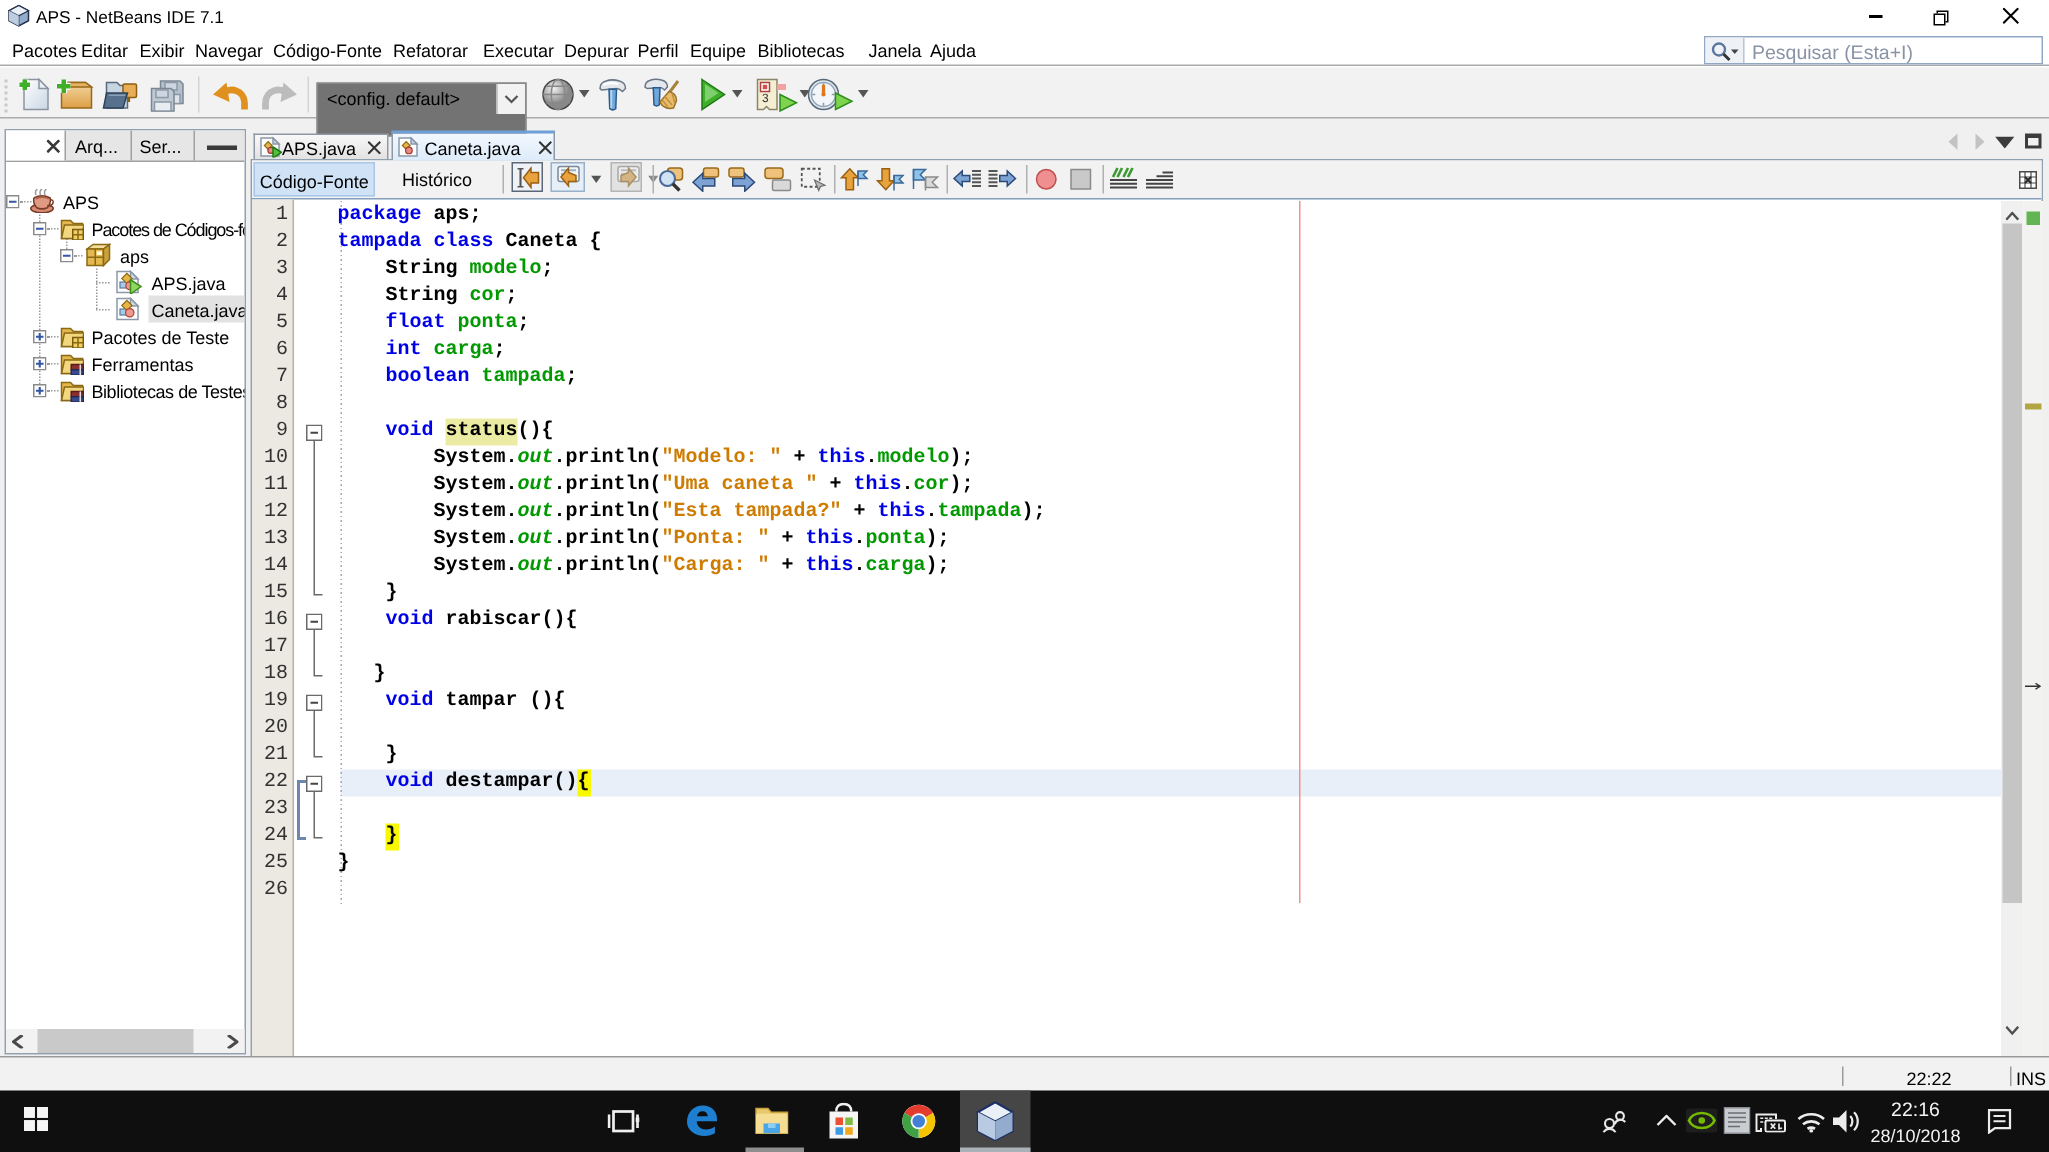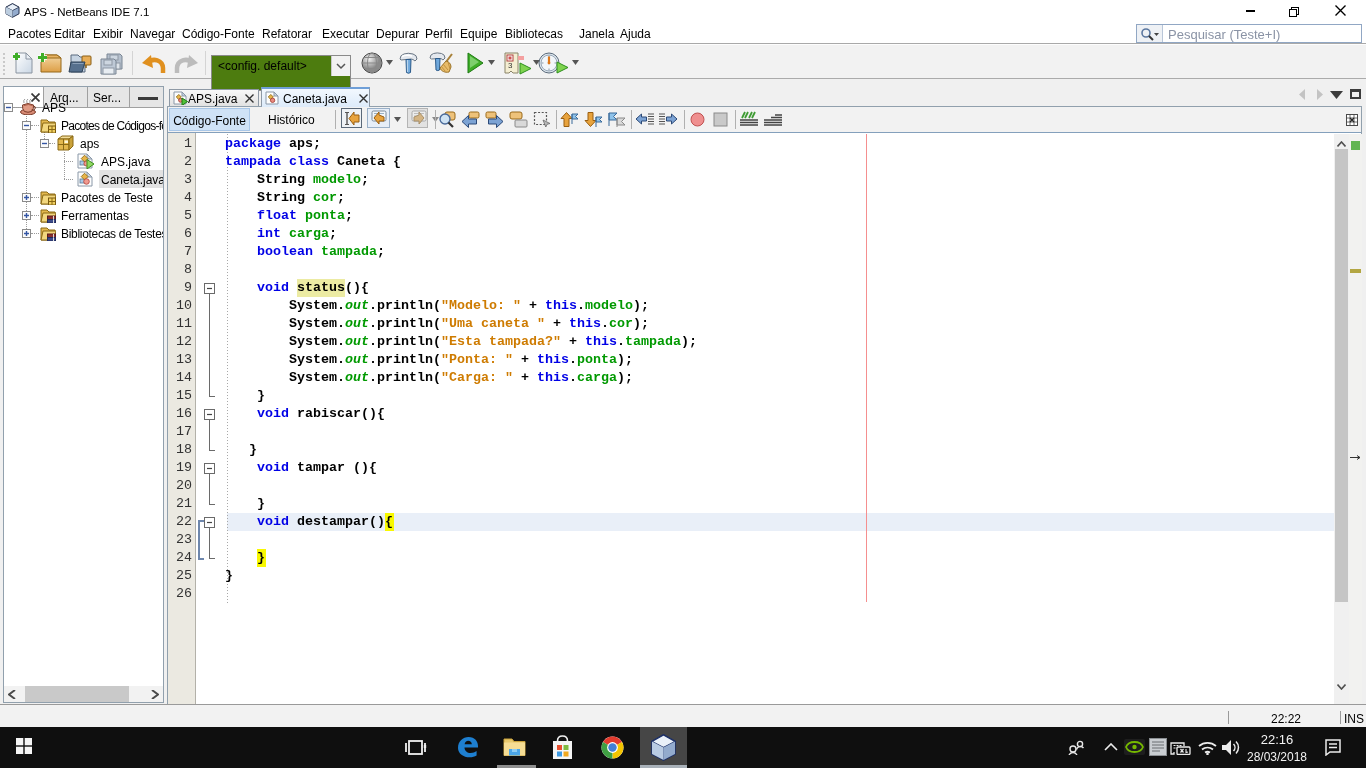--- a/index.html
+++ b/index.html
@@ -65,21 +65,21 @@
   <span class="mi" style="left:579px">Janela</span>
   <span class="mi" style="left:620px">Ajuda</span>
 </div>
 <div class="abs" id="searchbox">
   <div class="abs" style="left:0;top:0;width:26px;height:17px;background:#eef1f5;border-right:1px solid #b9c6d8"></div>
   <svg class="abs" style="left:3px;top:2px" width="20" height="14">
     <circle cx="6" cy="6" r="4" fill="none" stroke="#5b77a0" stroke-width="1.6"></circle>
     <line x1="9" y1="9" x2="13" y2="13" stroke="#333" stroke-width="2"></line>
     <path d="M14,6 l5,0 l-2.5,3 z" fill="#444"></path>
   </svg>
-  <div class="abs" style="left:31px;top:2px;color:#8a93a5;font-size:13px">Pesquisar (Teste+I)</div>
+  <div class="abs" style="left:31px;top:2px;color:#8a93a5;font-size:13px">Pesquisar (Esta+I)</div>
 </div>
 <div class="abs" id="toolbar">
   <div class="abs" style="left:3px;top:8px;width:1px;height:22px;border-left:2px dotted #c9c9c9"></div>
 
   <svg class="abs" style="left:10px;top:6px" width="24" height="24">
     <defs>
         <linearGradient id="pg" x1="0" y1="0" x2="1" y2="1">
           <stop offset="0%" stop-color="#ffffff"></stop>
           <stop offset="100%" stop-color="#c9d6e4"></stop>
         </linearGradient>
@@ -127,21 +127,21 @@
     <path d="M23,17 v5" stroke="#e0901f" stroke-width="4.5"></path>
   </svg>
 
   <svg class="abs" style="left:173px;top:6px" width="27" height="24">
     <path d="M4,17 a8.5,8.5 0 0 1 15,-5" fill="none" stroke="#bcbcbc" stroke-width="4.5"></path>
     <path d="M16,4 L25,12 L14,17 z" fill="#bcbcbc"></path>
     <path d="M4,17 v5" stroke="#bcbcbc" stroke-width="4.5"></path>
   </svg>
   <div class="abs" style="left:205px;top:6px;width:1px;height:24px;background:#d4d4d4"></div>
 
-  <div class="abs" style="left:211px;top:10px;width:140px;height:36px;background:#4d7c0f;border:1px solid #8a8a8a">
+  <div class="abs" style="left:211px;top:10px;width:140px;height:36px;background:#737373;border:1px solid #8a8a8a">
     <div class="abs" style="left:6px;top:3px;font-size:12px">&lt;config. default&gt;</div>
     <div class="abs" style="left:119px;top:0;width:19px;height:20px;border-left:1px solid #c9c9c9;background:#f2f2f2"></div>
     <svg class="abs" style="left:124px;top:7px" width="10" height="7">
         <path d="M1,1 l4,4 4,-4" fill="none" stroke="#555" stroke-width="1.5"></path>
       </svg>
   </div>
 
   <svg class="abs" style="left:360px;top:6px" width="24" height="24">
     <defs>
         <radialGradient id="gl" cx="35%" cy="30%">
@@ -210,21 +210,21 @@
   <div class="abs" style="left:0;top:0;width:40px;height:20px;background:#fff;border-right:1px solid #a0a0a0"></div>
   <svg class="abs" style="left:27px;top:6px" width="9" height="9">
       <path d="M0.5,0.5 L8.5,8.5 M8.5,0.5 L0.5,8.5" stroke="#3a3a3a" stroke-width="1.7"></path>
     </svg>
   <div class="abs" style="left:46px;top:4px;font-weight:normal">Arq...</div>
   <div class="abs" style="left:83px;top:0;width:1px;height:20px;background:#a0a0a0"></div>
   <div class="abs" style="left:89px;top:4px;color:#000000">Ser...</div>
   <div class="abs" style="left:125px;top:0;width:1px;height:20px;background:#a0a0a0"></div>
   <div class="abs" style="left:134px;top:10px;width:20px;height:2.5px;background:#3a3a3a"></div>
 
-  <div class="abs" id="tree" style="left:0;top:11px;width:159px;height:621px;overflow:hidden">
+  <div class="abs" id="tree" style="left:0;top:38px;width:159px;height:621px;overflow:hidden">
 
     <div class="abs" style="left:22px;top:14px;width:1px;height:121px;border-left:1px dotted #9a9a9a"></div>
     <div class="abs" style="left:9px;top:9px;width:8px;height:1px;border-top:1px dotted #9a9a9a"></div>
     <div class="abs" style="left:27px;top:27px;width:8px;height:1px;border-top:1px dotted #9a9a9a"></div>
     <div class="abs" style="left:27px;top:99px;width:8px;height:1px;border-top:1px dotted #9a9a9a"></div>
     <div class="abs" style="left:27px;top:117px;width:8px;height:1px;border-top:1px dotted #9a9a9a"></div>
     <div class="abs" style="left:27px;top:135px;width:8px;height:1px;border-top:1px dotted #9a9a9a"></div>
     <div class="abs" style="left:40px;top:32px;width:1px;height:13px;border-left:1px dotted #9a9a9a"></div>
     <div class="abs" style="left:45px;top:45px;width:6px;height:1px;border-top:1px dotted #9a9a9a"></div>
     <div class="abs" style="left:60px;top:54px;width:1px;height:27px;border-left:1px dotted #9a9a9a"></div>
@@ -674,18 +674,18 @@
     <path d="M1,5 a13,13 0 0 1 17,0" fill="none" stroke="#ececec" stroke-width="1.8"></path>
     <path d="M4,8.5 a9,9 0 0 1 11,0" fill="none" stroke="#ececec" stroke-width="1.8"></path>
     <path d="M7,11.5 a5,5 0 0 1 5,0" fill="none" stroke="#ececec" stroke-width="1.8"></path>
     <circle cx="9.5" cy="13" r="1.3" fill="#ececec"></circle>
   </svg>
   <svg class="abs" style="left:1221px;top:12px" width="20" height="17">
     <path d="M1,6 h4 l5,-5 v15 l-5,-5 h-4 z" fill="#ececec"></path>
     <path d="M12.5,5 a5,5 0 0 1 0,7 M15,2.5 a8.5,8.5 0 0 1 0,12" fill="none" stroke="#ececec" stroke-width="1.5"></path>
   </svg>
   <div class="abs" style="left:1244px;top:5px;width:66px;height:16px;color:#f2f2f2;font-size:13px;text-align:center">22:16</div>
-  <div class="abs" style="left:1244px;top:23px;width:66px;height:16px;color:#f2f2f2;font-size:12px;text-align:center">28/03/2018</div>
+  <div class="abs" style="left:1244px;top:23px;width:66px;height:16px;color:#f2f2f2;font-size:12px;text-align:center">28/10/2018</div>
   <svg class="abs" style="left:1325px;top:12px" width="18" height="17">
     <path d="M1,1 h14 v12 h-10 l-4,3 z" fill="none" stroke="#ececec" stroke-width="1.5"></path>
     <path d="M4,5 h8 M4,8.5 h8" stroke="#ececec" stroke-width="1.3"></path>
   </svg>
 </div>
 
 </body></html>

